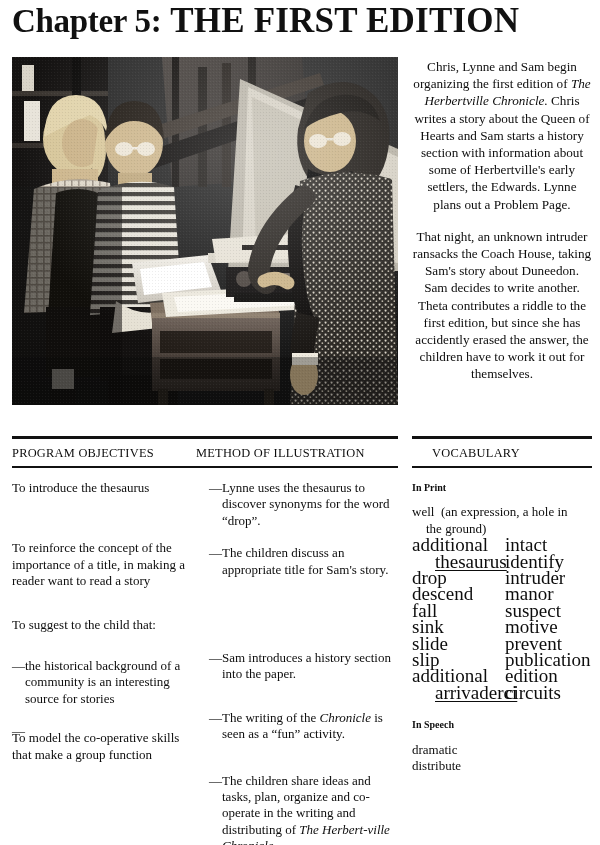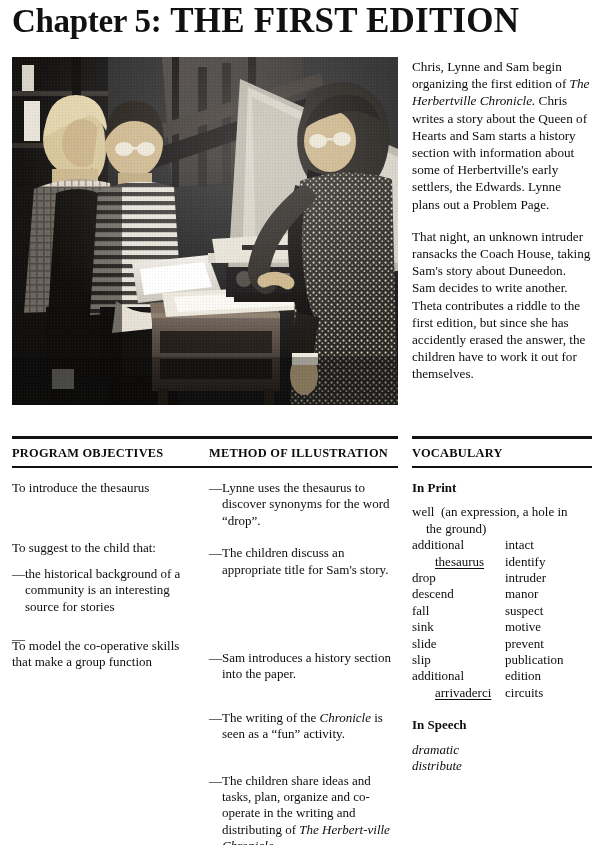--- a/index.html
+++ b/index.html
@@ -51,21 +51,21 @@
   .photo svg { display: block; }
 
   
   .synopsis {
     position: absolute;
     left: 412px;
     top: 58px;
     width: 180px;
     font-size: 13.2px;
     line-height: 17.2px;
-    text-align: left;
+    text-align: center;
   }
   .synopsis p { margin: 0 0 15px 0; }
   .synopsis i { font-style: italic; }
 
   
   .rule-wide-top {
     position: absolute;
     left: 12px;
     top: 436px;
     width: 386px;
@@ -94,87 +94,86 @@
     top: 466px;
     width: 180px;
     height: 2px;
     background: #111111;
   }
 
   
   .col-head {
     position: absolute;
     top: 446px;
-    font-weight: bold;
+    font-weight: normal;
     font-size: 12.4px;
     line-height: 15px;
     letter-spacing: 0.25px;
   }
   .col-head-1 { left: 12px; }
-  .col-head-2 { left: 209px; }
-  .col-head-3 { left: 412px; }
+  .col-head-2 { left: 196px; }
+  .col-head-3 { left: 432px; }
 
   
   .col {
     position: absolute;
     top: 480px;
     font-size: 13px;
     line-height: 16.4px;
   }
   .col-objectives { left: 12px;  width: 190px; }
   .col-method     { left: 209px; width: 190px; }
   .col-vocab      { left: 412px; width: 182px; }
 
   .entry { margin-bottom: 16px; }
   .entry.gap-lg { margin-bottom: 27px; }
   .entry.gap-xl { margin-bottom: 44px; }
   .entry.gap-xxl { margin-bottom: 58px; }
-  .entry.gap-sm { margin-bottom: 9px; }
+  .entry.gap-sm { margin-bottom: 25px; }
 
   .dash-item {
     position: relative;
     padding-left: 13px;
     margin-bottom: 16px;
   }
   .dash-item .dash {
     position: absolute;
     left: 0;
     top: 0;
   }
   .dash-item i { font-style: italic; }
 
   
   .vocab-head {
     font-weight: bold;
-    font-size: 13px;
+    font-size: 10px;
     line-height: 16.4px;
     margin-bottom: 8px;
   }
   .vocab-note {
     font-size: 13px;
     line-height: 16.4px;
     margin-bottom: 0px;
   }
   .vocab-note .hang {
     display: block;
     padding-left: 14px;
   }
   .vocab-grid {
     display: grid;
     grid-template-columns: 93px auto;
-    font-size: 13px;
+    font-size: 19px;
     line-height: 16.4px;
   }
   .vocab-grid span { white-space: nowrap; }
   .underlined { text-decoration: underline; text-underline-offset: 2px; margin-left: 23px; }
   .vocab-spacer { height: 16px; }
   .vocab-speech-list {
     font-size: 13px;
     line-height: 16.4px;
-    font-style: italic;
   }
 </style>
 </head>
 <body>
 
 <div class="chapter-title">
   <span class="ch-small">Chapter 5:</span>
   <span class="ch-caps">THE FIRST EDITION</span>
 </div>
 
@@ -333,20 +332,21 @@
 <div class="rule-wide-bottom"></div>
 <div class="rule-vocab-top"></div>
 <div class="rule-vocab-bottom"></div>
 
 <div class="col-head col-head-1">PROGRAM OBJECTIVES</div>
 <div class="col-head col-head-2">METHOD OF ILLUSTRATION</div>
 <div class="col-head col-head-3">VOCABULARY</div>
 
 <div class="col col-objectives">
   <div class="entry gap-xl">To introduce the thesaurus</div>
+  <div class="entry gap-lg">To reinforce the concept of the importance of a title, in making a reader want to read a story</div>
   <div class="entry gap-sm">To suggest to the child that:</div>
   <div class="dash-item">
     <span class="dash">—</span>
     <span>the historical background of a community is an interesting source for stories</span>
   </div>
   <div class="dash-item" style="margin-bottom:23px;">
     <span class="dash">—</span>
   </div>
   <div class="entry gap-xxl">To model the co-operative skills that make a group function</div>
 

